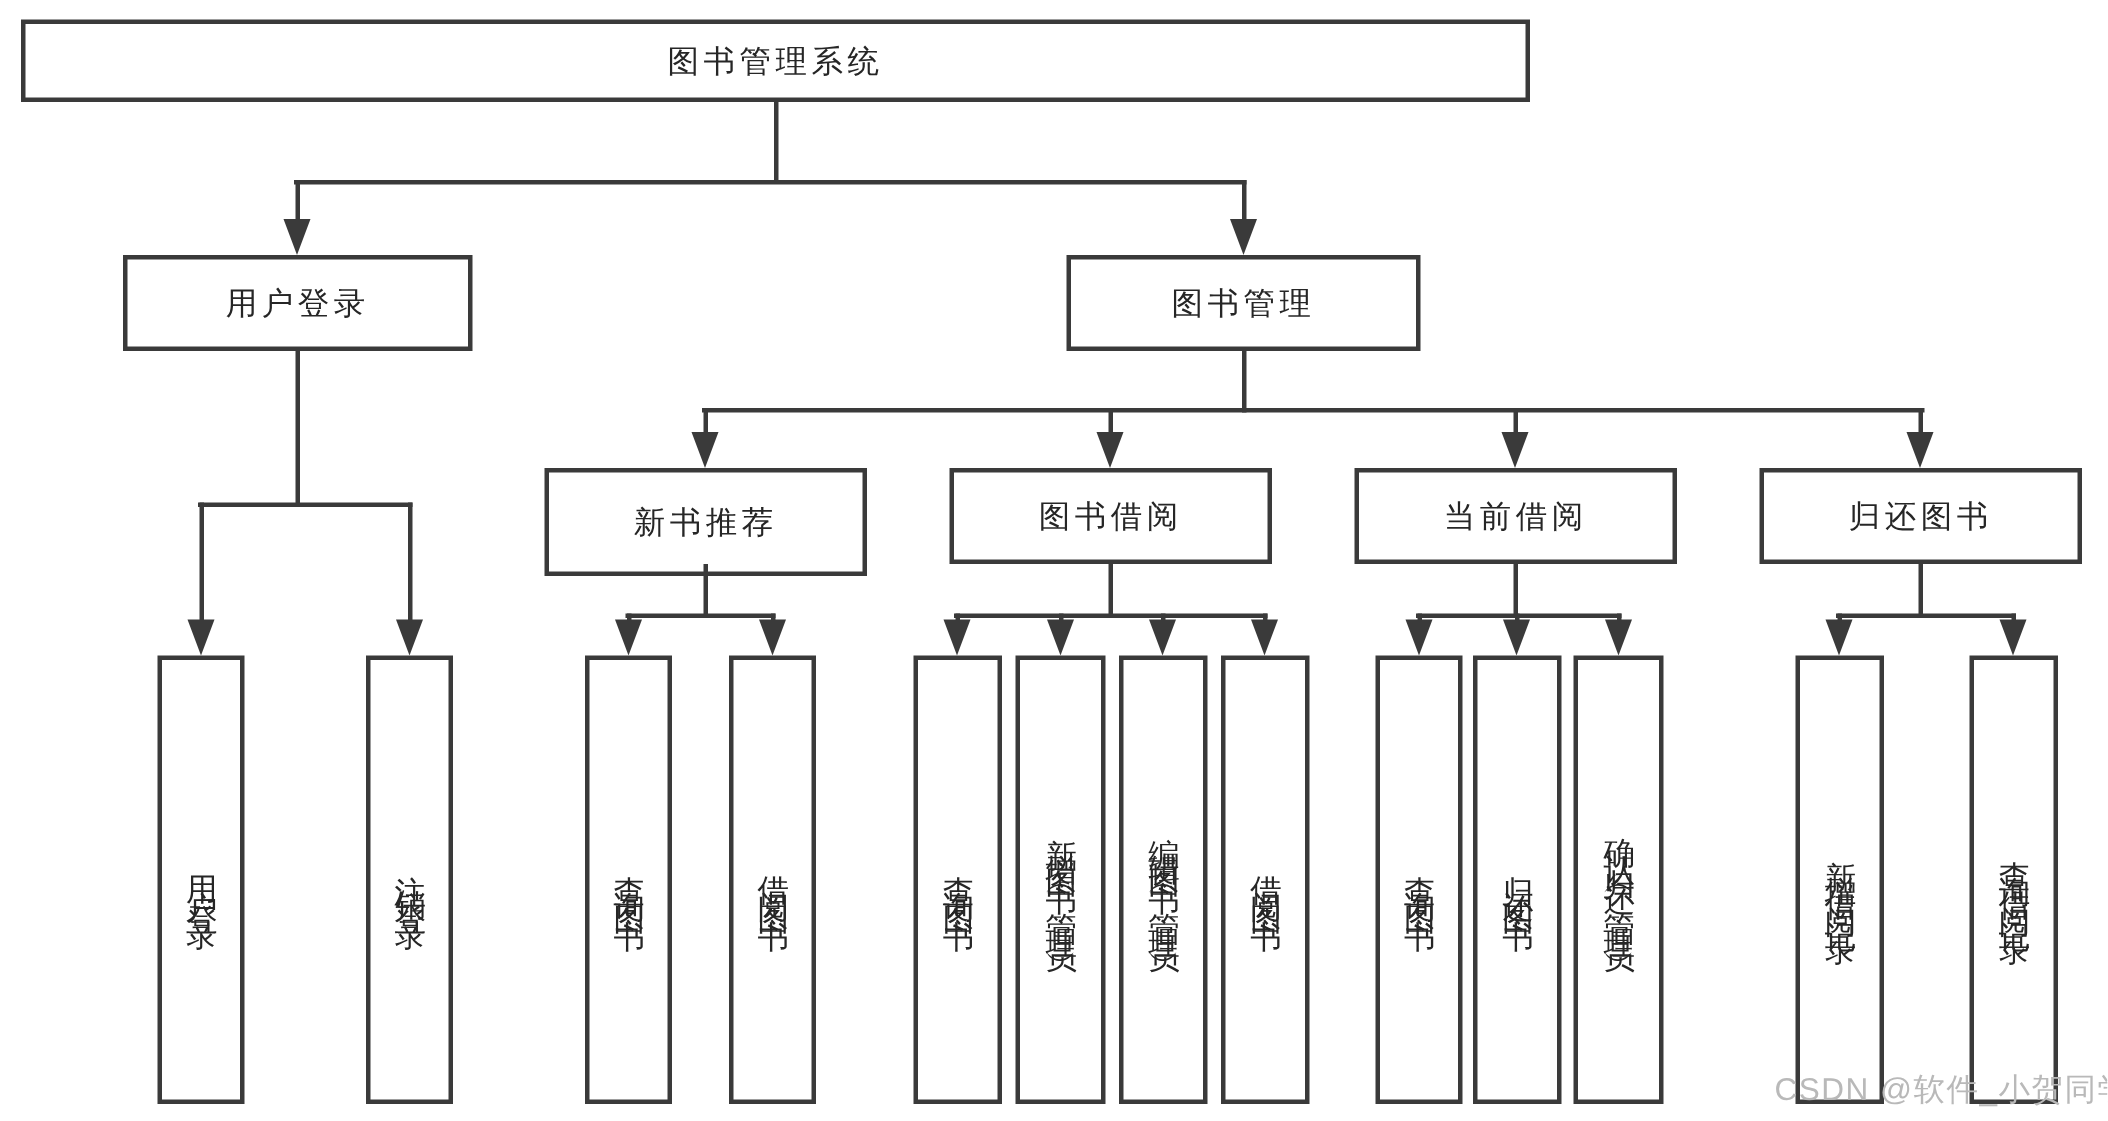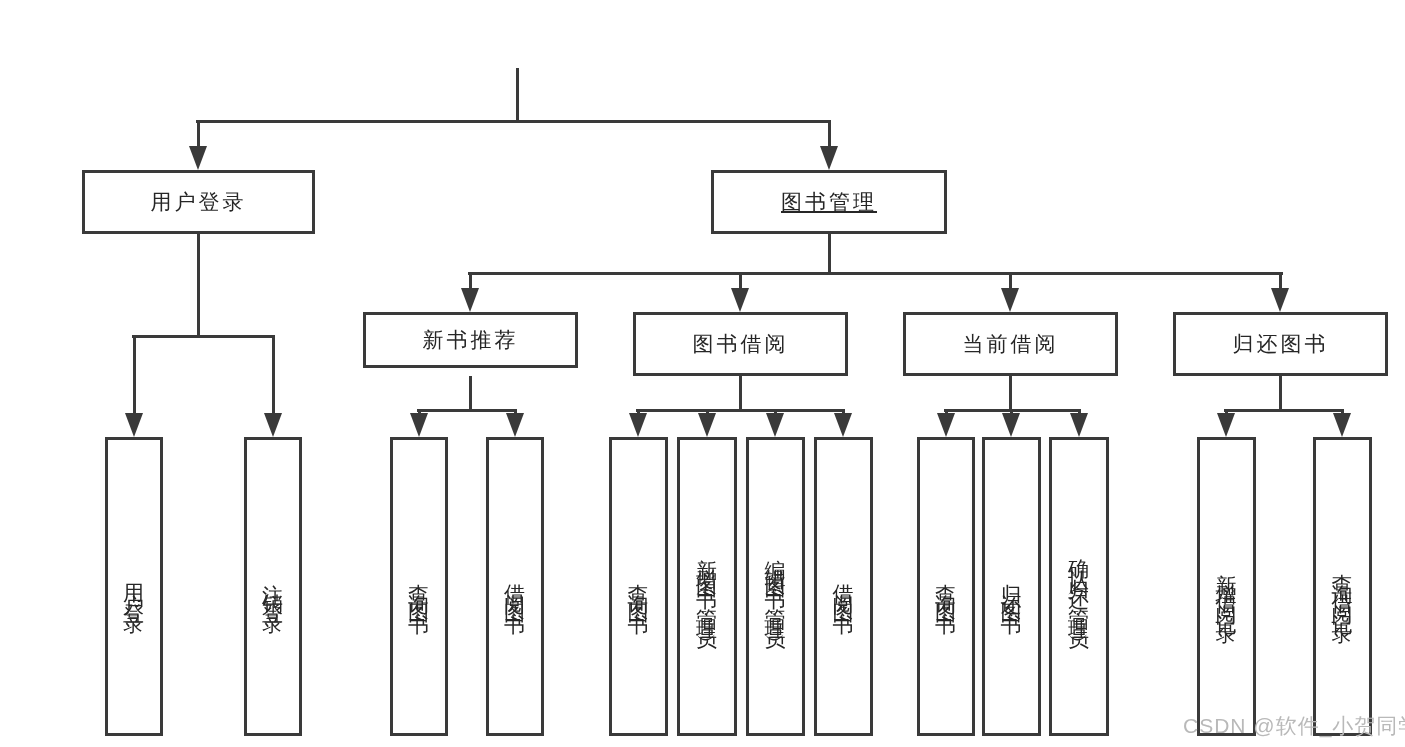--- a/index.html
+++ b/index.html
@@ -62,30 +62,33 @@
     letter-spacing: 1px;
     color: #b9b9b9;
     white-space: nowrap;
   }
 </style>
 </head>
 <body>
 
 <div class="canvas">
 
+  <div class="box hbox" style="left:14px; top:13px; width:1006px; height:55px;">
+    <span>图书管理系统</span>
+  </div>
 
   <div class="box hbox" style="left:82px; top:170px; width:233px; height:64px;">
     <span>用户登录</span>
   </div>
 
-  <div class="box hbox" style="left:711px; top:170px; width:236px; height:64px;text-decoration:underline;">
+  <div class="box hbox" style="left:711px; top:170px; width:236px; height:64px;">
     <span>图书管理</span>
   </div>
 
-  <div class="box hbox" style="left:363px; top:312px; width:215px; height:56px;">
+  <div class="box hbox" style="left:363px; top:312px; width:215px; height:72px;">
     <span>新书推荐</span>
   </div>
 
   <div class="box hbox" style="left:633px; top:312px; width:215px; height:64px;">
     <span>图书借阅</span>
   </div>
 
   <div class="box hbox" style="left:903px; top:312px; width:215px; height:64px;">
     <span>当前借阅</span>
   </div>

